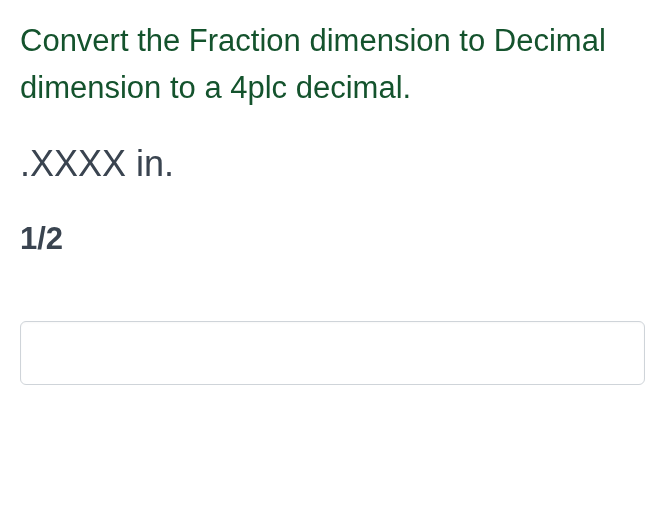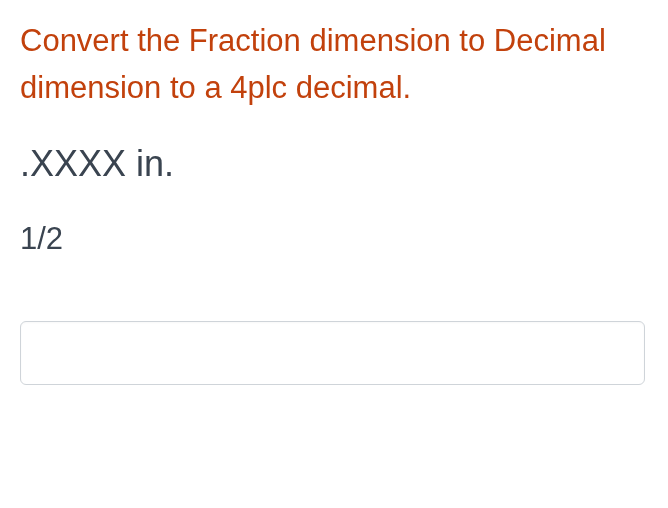--- a/index.html
+++ b/index.html
@@ -12,34 +12,34 @@
       background: #ffffff;
       width: 668px;
       height: 508px;
       padding: 18px 18px 18px 20px;
       color: #3a4450;
     }
     .prompt-text {
       font-size: 31px;
       line-height: 1.5;
       font-weight: 400;
-      color: #c2410c;
+      color: #14532d;
       margin-bottom: 28px;
     }
     .format-hint {
       font-size: 36px;
       line-height: 1.4;
       font-weight: 400;
       color: #3a4450;
       margin-bottom: 28px;
     }
     .fraction-value {
       font-size: 31px;
       line-height: 1.4;
-      font-weight: 400;
+      font-weight: 700;
       color: #3a4450;
       margin-bottom: 60px;
     }
     .answer-input {
       width: 625px;
       height: 64px;
       border: 1px solid #cfd4d9;
       border-radius: 6px;
       background: #ffffff;
       font-size: 24px;

